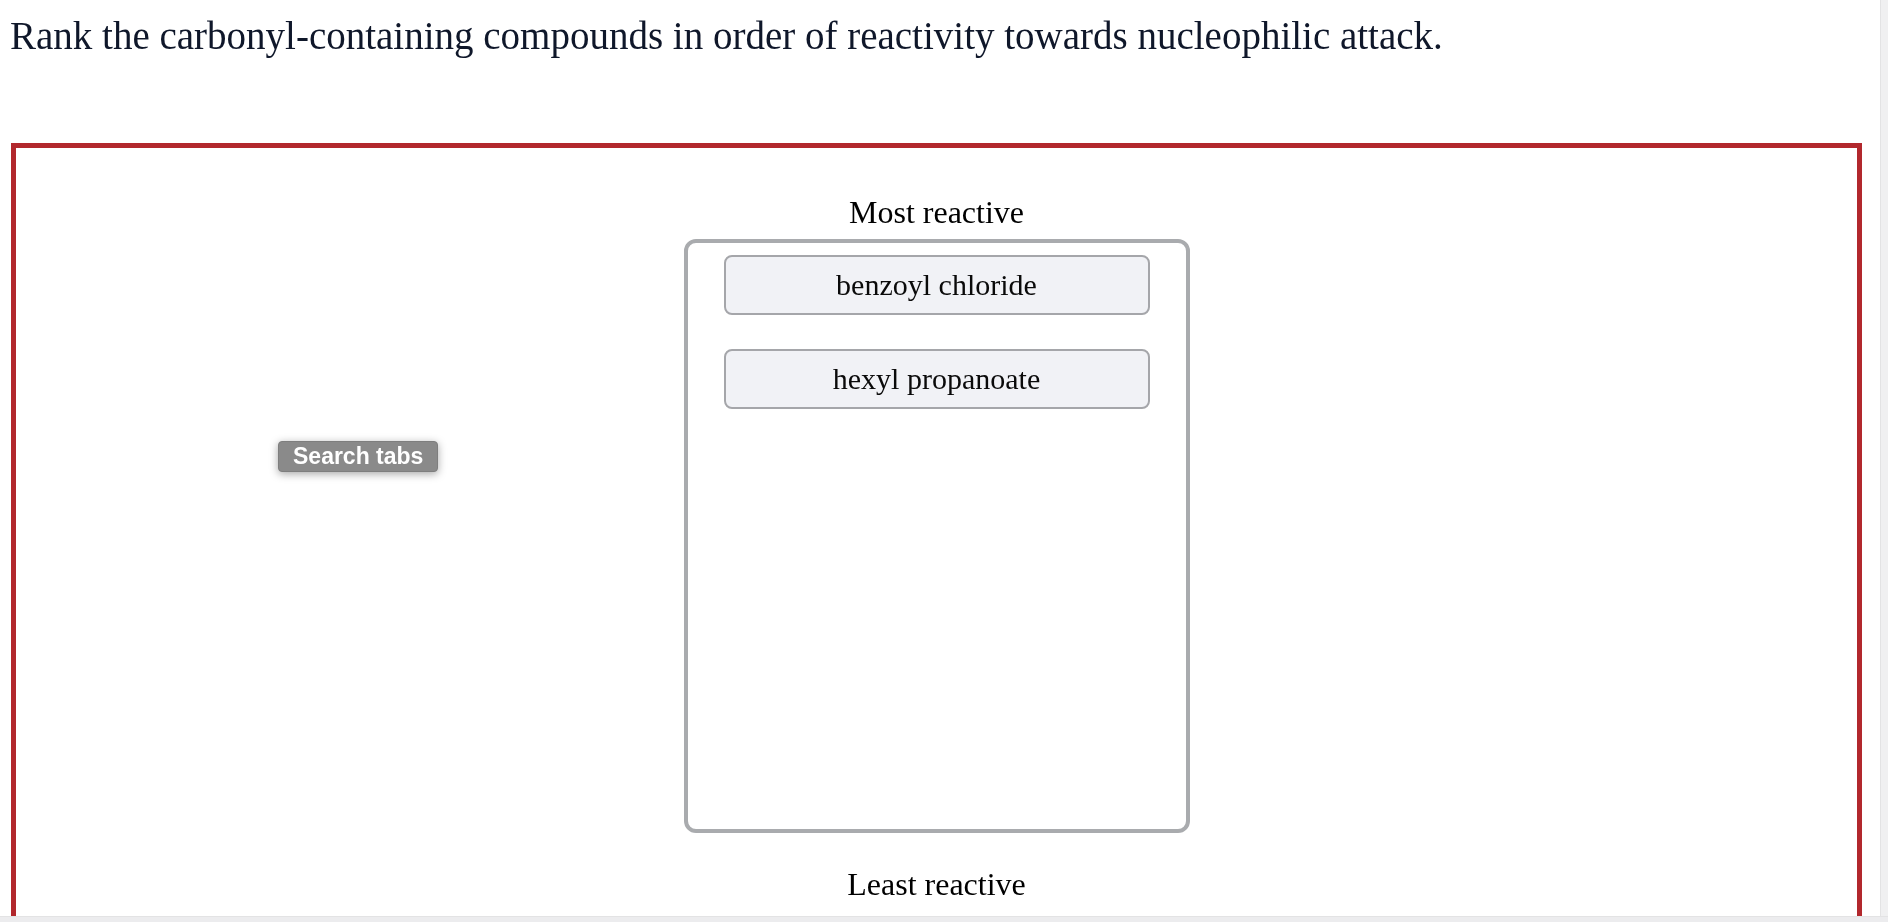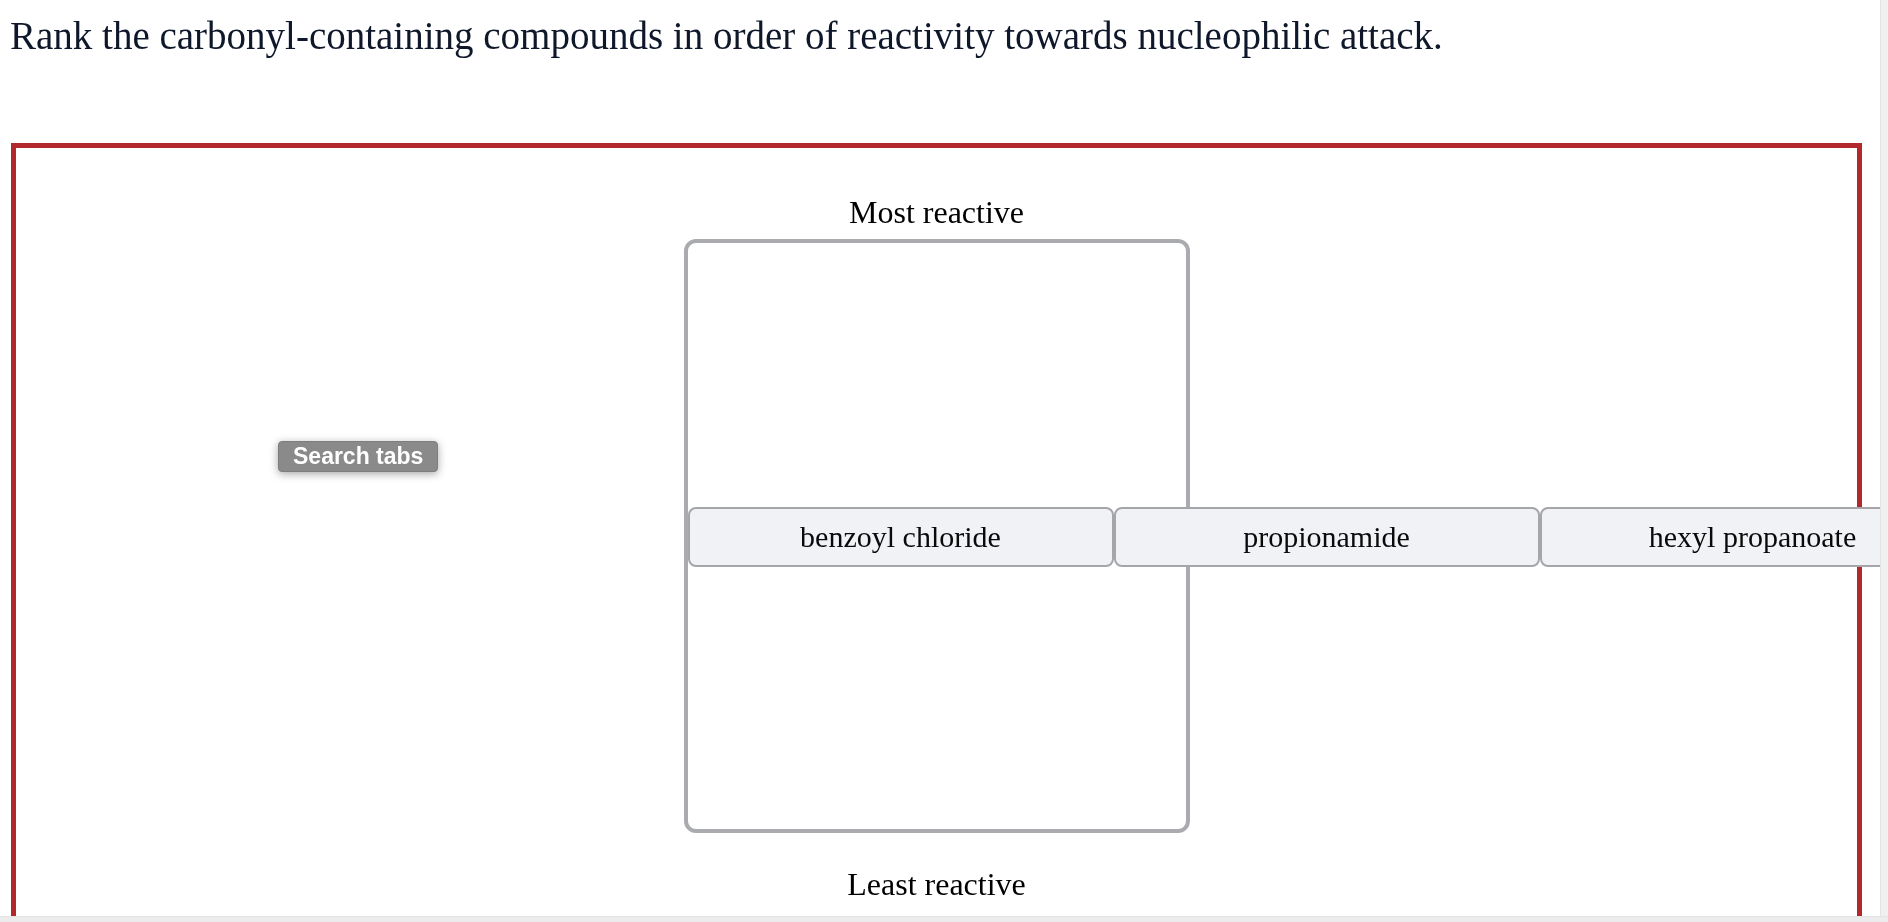--- a/index.html
+++ b/index.html
@@ -48,23 +48,23 @@
 
   .rank-container {
     margin-top: 8px;
     box-sizing: border-box;
     width: 506px;
     height: 594px;
     border: 4px solid #a9abae;
     border-radius: 12px;
     background: #ffffff;
     display: flex;
-    flex-direction: row;
+    flex-direction: column;
     align-items: center;
-    padding-top: 36px;
+    padding-top: 12px;
   }
 
   .rank-item {
     box-sizing: border-box;
     width: 426px;
     height: 60px;
     margin-bottom: 34px;
     background: #f1f2f6;
     border: 2px solid #a5a6aa;
     border-radius: 8px;
@@ -122,21 +122,20 @@
 <div class="page">
 
   <div class="question">Rank the carbonyl-containing compounds in order of reactivity towards nucleophilic attack.</div>
 
   <div class="answer-frame">
 
     <div class="rank-label top">Most reactive</div>
 
     <div class="rank-container">
       <div class="rank-item">benzoyl chloride</div>
-      <div class="rank-item">propionamide</div>
       <div class="rank-item">hexyl propanoate</div>
     </div>
 
     <div class="rank-label bottom">Least reactive</div>
 
   </div>
 
   <div class="tooltip">Search tabs</div>
 
   <div class="scrollbar-track-v"></div>

